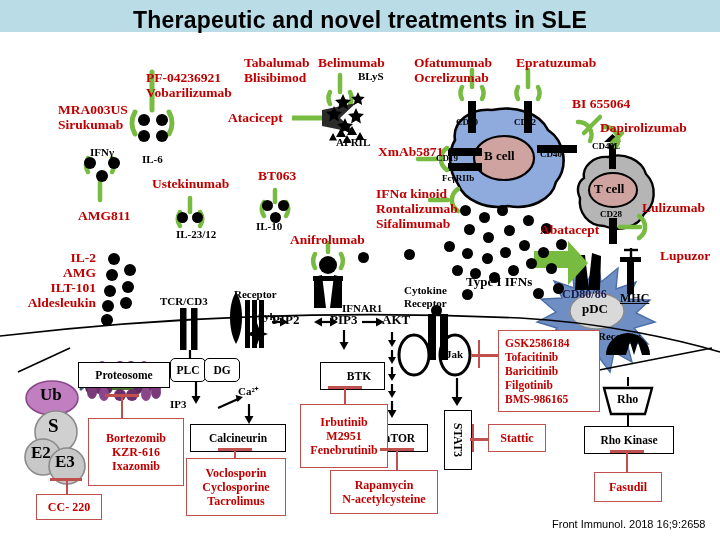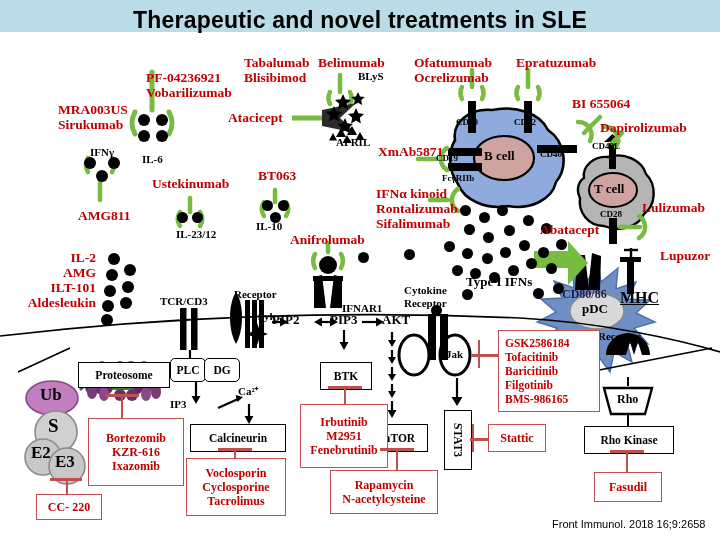--- a/index.html
+++ b/index.html
@@ -394,21 +394,21 @@
   <div class="lbl big" style="left:484px;top:150px;">B cell</div>
   <div class="lbl sm" style="left:456px;top:116px;">CD20</div>
   <div class="lbl sm" style="left:514px;top:116px;">CD22</div>
   <div class="lbl sm" style="left:436px;top:152px;">CD19</div>
   <div class="lbl sm" style="left:540px;top:148px;">CD40</div>
   <div class="lbl sm" style="left:442px;top:172px;">FcγRIIb</div>
   <div class="lbl sm" style="left:592px;top:140px;">CD40L</div>
   <div class="lbl big" style="left:594px;top:183px;">T cell</div>
   <div class="lbl sm" style="left:600px;top:208px;">CD28</div>
   <div class="lbl sm white" style="left:562px;top:288px;font-size:12px;">CD80/86</div>
-  <div class="lbl sm" style="left:620px;top:292px;font-size:16px;text-decoration:underline;">MHC</div>
+  <div class="lbl sm" style="left:620px;top:292px;font-size:12px;text-decoration:underline;">MHC</div>
   <div class="lbl big" style="left:582px;top:303px;">pDC</div>
   <div class="lbl big" style="left:466px;top:276px;">Type I IFNs</div>
   <div class="lbl" style="left:342px;top:302px;">IFNAR1</div>
   <div class="lbl" style="left:404px;top:284px;line-height:13px;">
     <div>Cytokine</div>
       <div>Receptor</div>
   </div>
   <div class="lbl" style="left:234px;top:288px;">Receptor</div>
   <div class="lbl" style="left:598px;top:330px;">Receptor</div>
   <div class="lbl" style="left:160px;top:295px;">TCR/CD3</div>
@@ -421,21 +421,21 @@
   <div class="lbl" style="left:446px;top:348px;">Jak</div>
   <div class="lbl" style="left:40px;top:389px;font-size:17px;">Ub</div>
   <div class="lbl" style="left:48px;top:420px;font-size:19px;">S</div>
   <div class="lbl" style="left:31px;top:447px;font-size:17px;">E2</div>
   <div class="lbl" style="left:55px;top:456px;font-size:17px;">E3</div>
 
   <div class="box" style="left:78px;top:362px;width:90px;height:24px;z-index:5;">Proteosome</div>
   <div class="box" style="left:170px;top:358px;width:34px;height:22px;border-radius:5px;z-index:6;">PLC</div>
   <div class="box" style="left:204px;top:358px;width:34px;height:22px;border-radius:5px;z-index:6;">DG</div>
   <div class="box" style="left:190px;top:424px;width:94px;height:26px;">Calcineurin</div>
-  <div class="box" style="left:320px;top:362px;width:50px;height:26px;">BTK</div>
+  <div class="box" style="left:320px;top:362px;width:50px;height:26px;padding-left:13px;">BTK</div>
   <div class="box" style="left:368px;top:424px;width:58px;height:26px;">mTOR</div>
   <div class="box" style="left:444px;top:410px;width:26px;height:58px;">
     <span style="writing-mode:vertical-rl;">STAT3</span>
   </div>
   <div class="lbl" style="left:617px;top:393px;font-size:12px;">Rho</div>
   <div class="box" style="left:584px;top:426px;width:88px;height:26px;">Rho Kinase</div>
 
   <div class="vline" style="left:66px;top:480px;height:14px;"></div>
   <div class="hbar" style="left:50px;top:478px;width:32px;"></div>
   <div class="rbox" style="left:36px;top:494px;width:64px;height:24px;">

